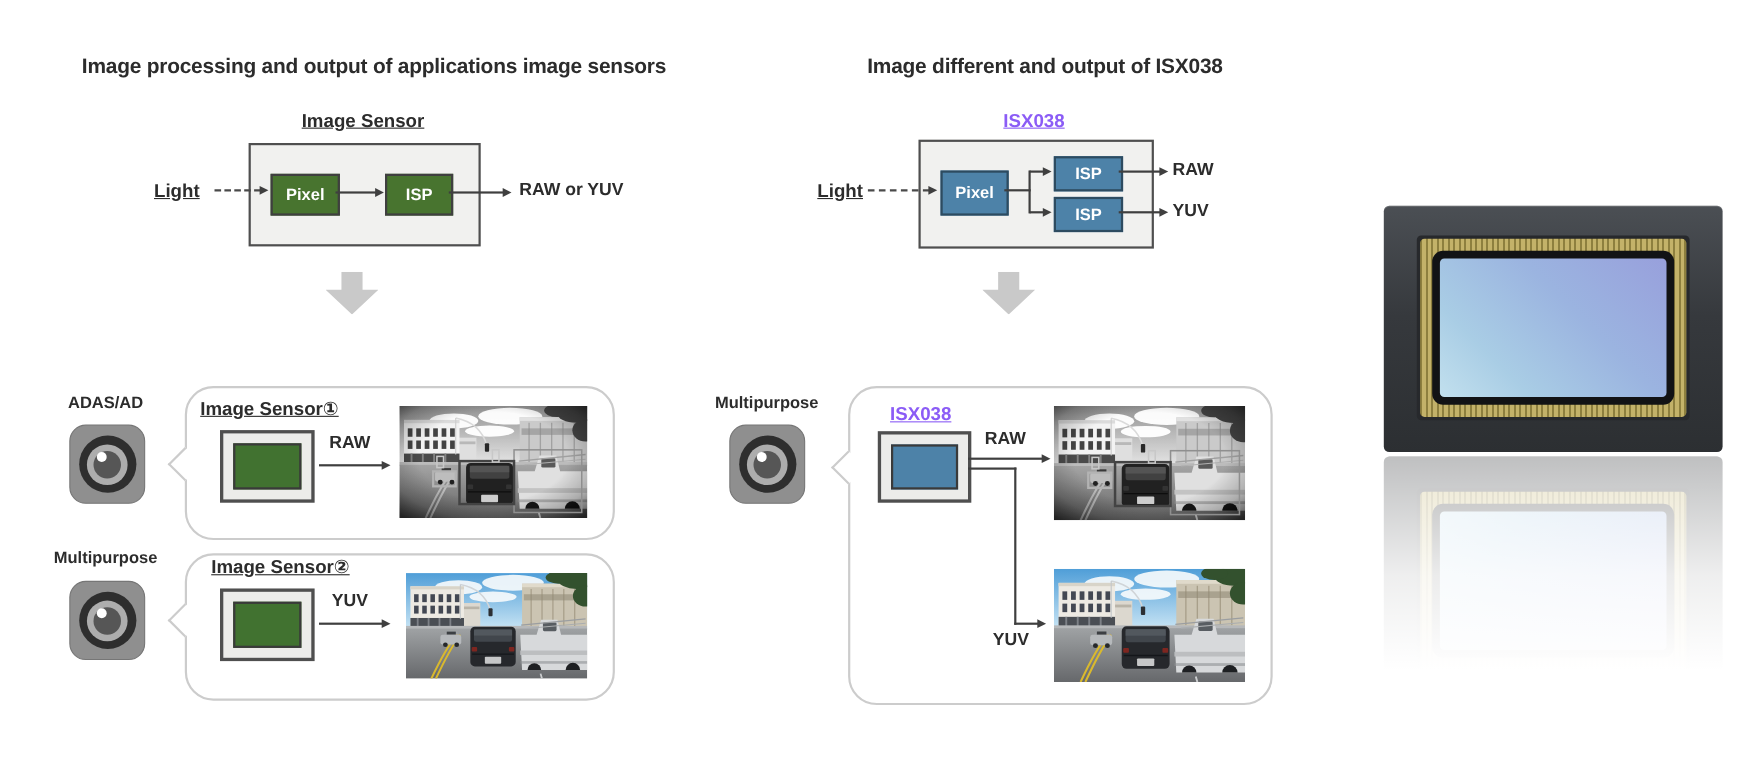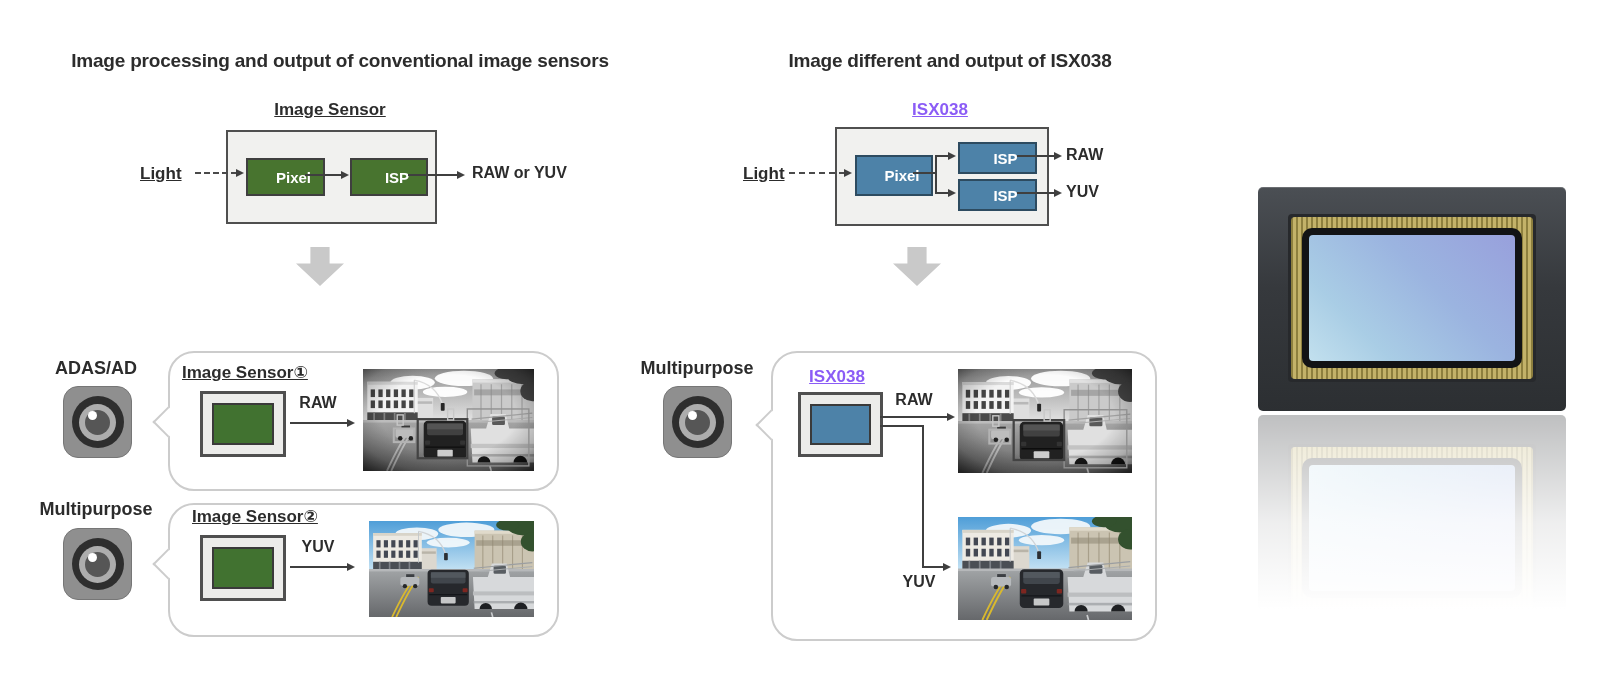--- a/index.html
+++ b/index.html
@@ -3,27 +3,27 @@
 <meta charset="utf-8">
 <style>
   html,body { margin:0; padding:0; background:#ffffff; }
   .canvas {
     position:relative; width:1600px; height:696px; background:#ffffff;
     overflow:hidden; font-family:"Liberation Sans","DejaVu Sans",sans-serif;
     color:#2c2c2c;
   }
   .title { position:absolute; font-weight:700; font-size:19px; text-align:center; letter-spacing:-0.2px; white-space:nowrap; }
   .lbl   { position:absolute; font-weight:700; white-space:nowrap; }
-  .f16 { font-size:16px; } .f17 { font-size:17px;text-decoration:underline; } .f15 { font-size:18px; }
+  .f16 { font-size:16px; } .f17 { font-size:17px;text-decoration:underline; } .f15 { font-size:15px; }
   .blue-text { color:#8b5cf6; }
   .center { text-align:center; }
 
   .outline-box { position:absolute; background:#f1f1ef; border:2px solid #4f4f4f; }
   .block { position:absolute; display:flex; align-items:center; justify-content:center;
-           font-weight:700; font-size:15px; color:#ffffff;padding-left:16px; }
+           font-weight:700; font-size:15px; color:#ffffff; }
   .block.green { background:#48742f; border:2px solid #3f3f3f; }
   .block.bluef { background:#4d82a8; border:2px solid #2d4b60; }
 
   .harrow { position:absolute; height:0; border-top:2px solid #3f3f3f; }
   .harrow::after { content:""; position:absolute; right:-7px; top:-5px; width:0; height:0;
                    border-left:8px solid #3f3f3f; border-top:4px solid transparent; border-bottom:4px solid transparent; }
   .dashed { border-top-style:dashed; border-top-color:#4a4a4a; }
   .hline { position:absolute; height:0; border-top:2px solid #3f3f3f; }
   .vline { position:absolute; width:0; border-left:2px solid #3f3f3f; }
   .fat-arrow { position:absolute; width:48px; height:39px; background:#c9c9c9;
@@ -170,21 +170,21 @@
       <rect x="64" y="59" width="58" height="46" fill="none" stroke="#df1f15" stroke-width="2.6"></rect>
       <rect x="36" y="70" width="24" height="16" fill="none" stroke="#dfb300" stroke-width="2.4"></rect>
       <rect x="40" y="54" width="7" height="12" fill="none" stroke="#96ccec" stroke-width="1.6"></rect>
       <rect x="99" y="47" width="7" height="13" fill="none" stroke="#96ccec" stroke-width="1.6"></rect>
     </symbol>
   </defs>
 </svg>
 
 <div class="canvas">
 
-  <div class="title" style="left:0;top:50px;width:680px;">Image processing and output of conventional image sensors</div>
+  <div class="title" style="left:0;top:50px;width:680px;">Image processing and output of applications image sensors</div>
   <div class="lbl f17 center" style="left:230px;top:100px;width:200px;">Image Sensor</div>
   <div class="outline-box" style="left:226px;top:130px;width:207px;height:90px;"></div>
   <div class="lbl f17" style="left:140px;top:164px;">Light</div>
   <div class="harrow dashed" style="left:195px;top:172px;width:42px;"></div>
   <div class="block green" style="left:246px;top:158px;width:59px;height:34px;">Pixel</div>
   <div class="harrow" style="left:305px;top:174px;width:37px;"></div>
   <div class="block green" style="left:350px;top:158px;width:58px;height:34px;">ISP</div>
   <div class="harrow" style="left:408px;top:174px;width:50px;"></div>
   <div class="lbl f16" style="left:472px;top:164px;">RAW or YUV</div>
   <div class="fat-arrow" style="left:296px;top:247px;"></div>

